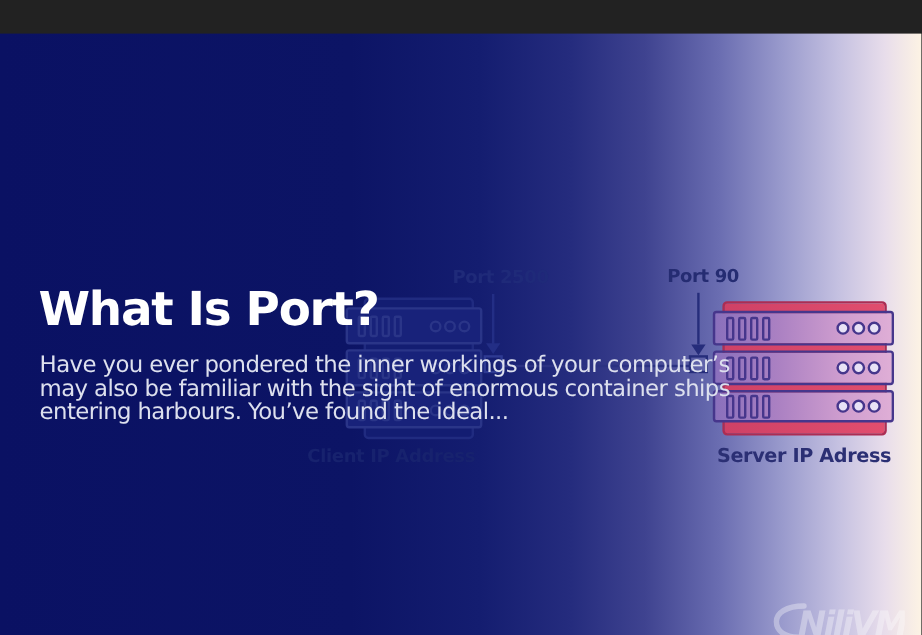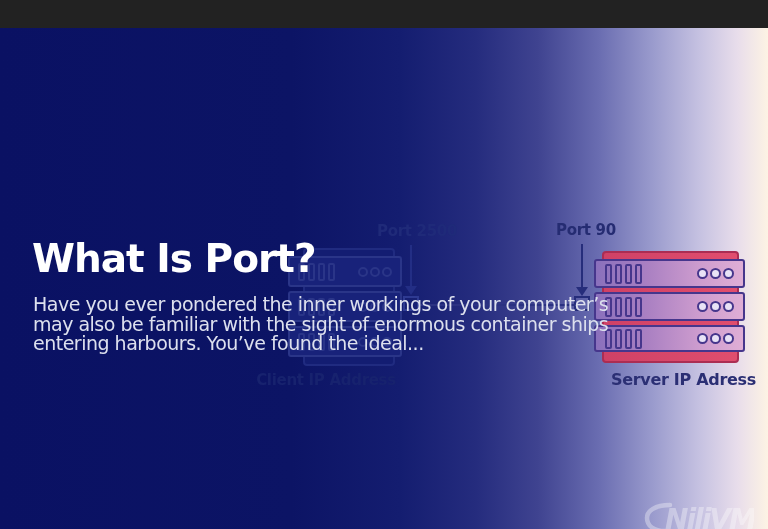--- a/index.html
+++ b/index.html
@@ -58,21 +58,21 @@
   .server-unit .leds{display:flex;gap:2px;}
   .server-unit .led{width:7px;height:7px;border:2px solid #46368c;border-radius:50%;
     background:#e8e2f6;}
   .server-port-label{left:556px;top:193px;color:#252c72;font-size:15px;font-weight:bold;
     letter-spacing:-0.3px;white-space:nowrap;}
   .server-arrow-line{left:581px;top:216px;width:1.5px;height:43px;background:#262d7b;}
   .server-arrow-head{left:576px;top:259px;width:0;height:0;
     border-left:6px solid transparent;border-right:6px solid transparent;
     border-top:9px solid #262d7b;}
   .server-square{left:574px;top:268px;width:16px;height:15px;border:2px solid #262d7b;}
-  .server-ip-label{left:584px;top:342px;width:172px;text-align:right;color:#2b2f74;
+  .server-ip-label{left:584px;top:342px;width:172px;text-align:center;color:#2b2f74;
     font-size:16px;font-weight:bold;letter-spacing:-0.3px;white-space:nowrap;}
 
   
   .logo{left:638px;top:470px;width:116px;height:42px;opacity:0.34;}
 </style>
 </head>
 <body>
 
 <div id="canvas">
 

